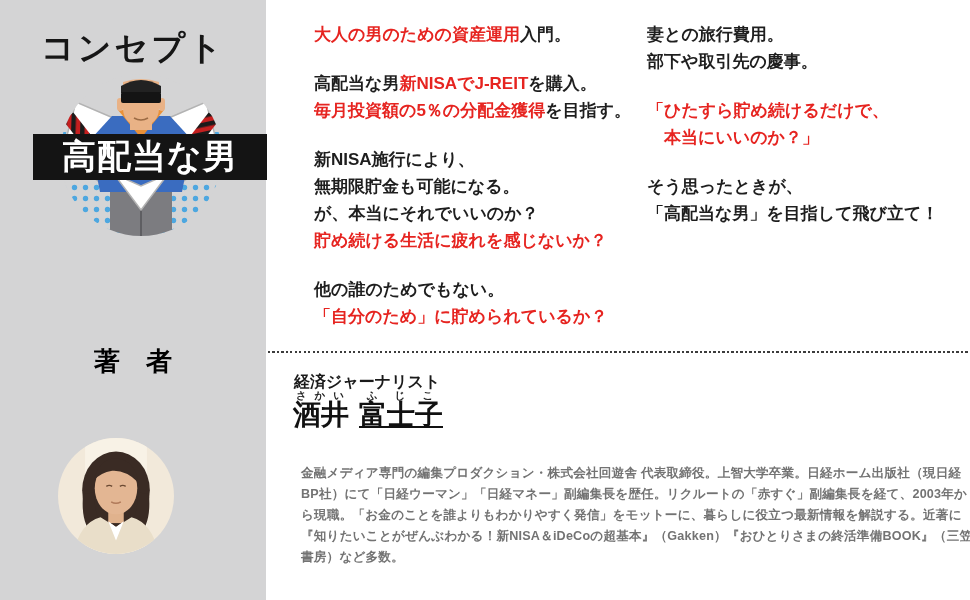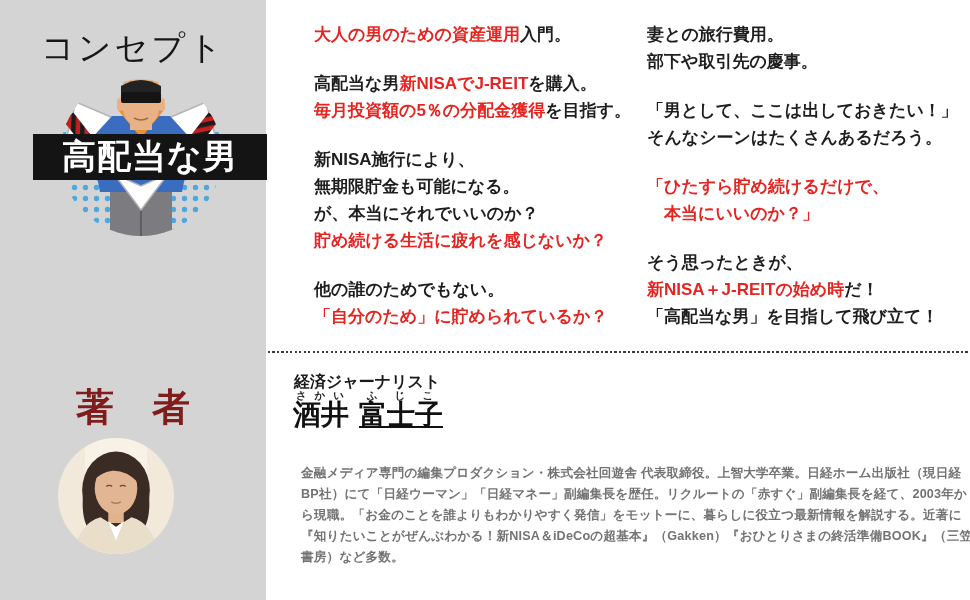--- a/index.html
+++ b/index.html
@@ -10,33 +10,33 @@
   html,body{margin:0;padding:0;}
   body{
     width:970px;height:600px;position:relative;overflow:hidden;
     background:#ffffff;color:var(--ink);
     font-family:"Liberation Sans","DejaVu Sans",sans-serif;
   }
   
   .sidebar{position:absolute;left:0;top:0;width:266px;height:600px;background:var(--sidebar);}
   .concept-heading{
     position:absolute;left:0;top:26px;width:266px;text-align:center;
-    font-size:33px;font-weight:normal;letter-spacing:3px;color:#161616;
+    font-size:33px;font-weight:bold;letter-spacing:3px;color:#161616;
   }
   .illu-wrap{position:absolute;left:60px;top:74px;width:162px;height:162px;}
   .illu-wrap svg{display:block;}
   .badge{
     position:absolute;left:33px;top:134px;width:234px;height:46px;
     background:#141414;color:#ffffff;
     display:flex;align-items:center;justify-content:center;
     font-size:34px;font-weight:bold;letter-spacing:1px;white-space:nowrap;
   }
   .author-heading{
-    position:absolute;left:0;top:382px;width:266px;text-align:center;
-    font-size:38px;font-weight:bold;color:#7f1d1d;white-space:pre;
+    position:absolute;left:0;top:344px;width:266px;text-align:center;
+    font-size:26px;font-weight:bold;color:#000000;white-space:pre;
   }
   .photo-wrap{
     position:absolute;left:58px;top:438px;width:116px;height:116px;
     border-radius:50%;overflow:hidden;
   }
   
   .col{position:absolute;top:21px;}
   .col-left{left:295px;}
   .col-right{left:628px;}
   .cpara{margin:0 0 22px 0;font-size:17px;line-height:27px;font-weight:bold;color:var(--ink);white-space:nowrap;}
@@ -155,30 +155,25 @@
       <span class="cline"><span>他の誰のためでもない。</span></span>
       <span class="cline"><span class="red">「自分のため」に貯められているか？</span></span>
     </p>
   </section>
 <section class="col col-right">
     <p class="cpara">
       <span class="cline"><span>妻との旅行費用。</span></span>
       <span class="cline"><span>部下や取引先の慶事。</span></span>
     </p>
     <p class="cpara">
-      <span class="cline"><span>「男として、ここは出しておきたい！」</span></span>
-      <span class="cline"><span>そんなシーンはたくさんあるだろう。</span></span>
-    </p>
-    <p class="cpara">
       <span class="cline"><span class="red">「ひたすら貯め続けるだけで、</span></span>
       <span class="cline"><span class="red">　本当にいいのか？」</span></span>
     </p>
     <p class="cpara">
       <span class="cline"><span>そう思ったときが、</span></span>
-      <span class="cline"><span class="red">新NISA＋J-REITの始め時</span><span>だ！</span></span>
       <span class="cline"><span>「高配当な男」を目指して飛び立て！</span></span>
     </p>
   </section>
 
 <div class="divider"></div>
 
 <div class="role">経済ジャーナリスト</div>
 <div class="name">
   <ruby><span>酒井</span><rt>さかい</rt></ruby><ruby><span>富士子</span><rt>ふじこ</rt></ruby>
 </div>

